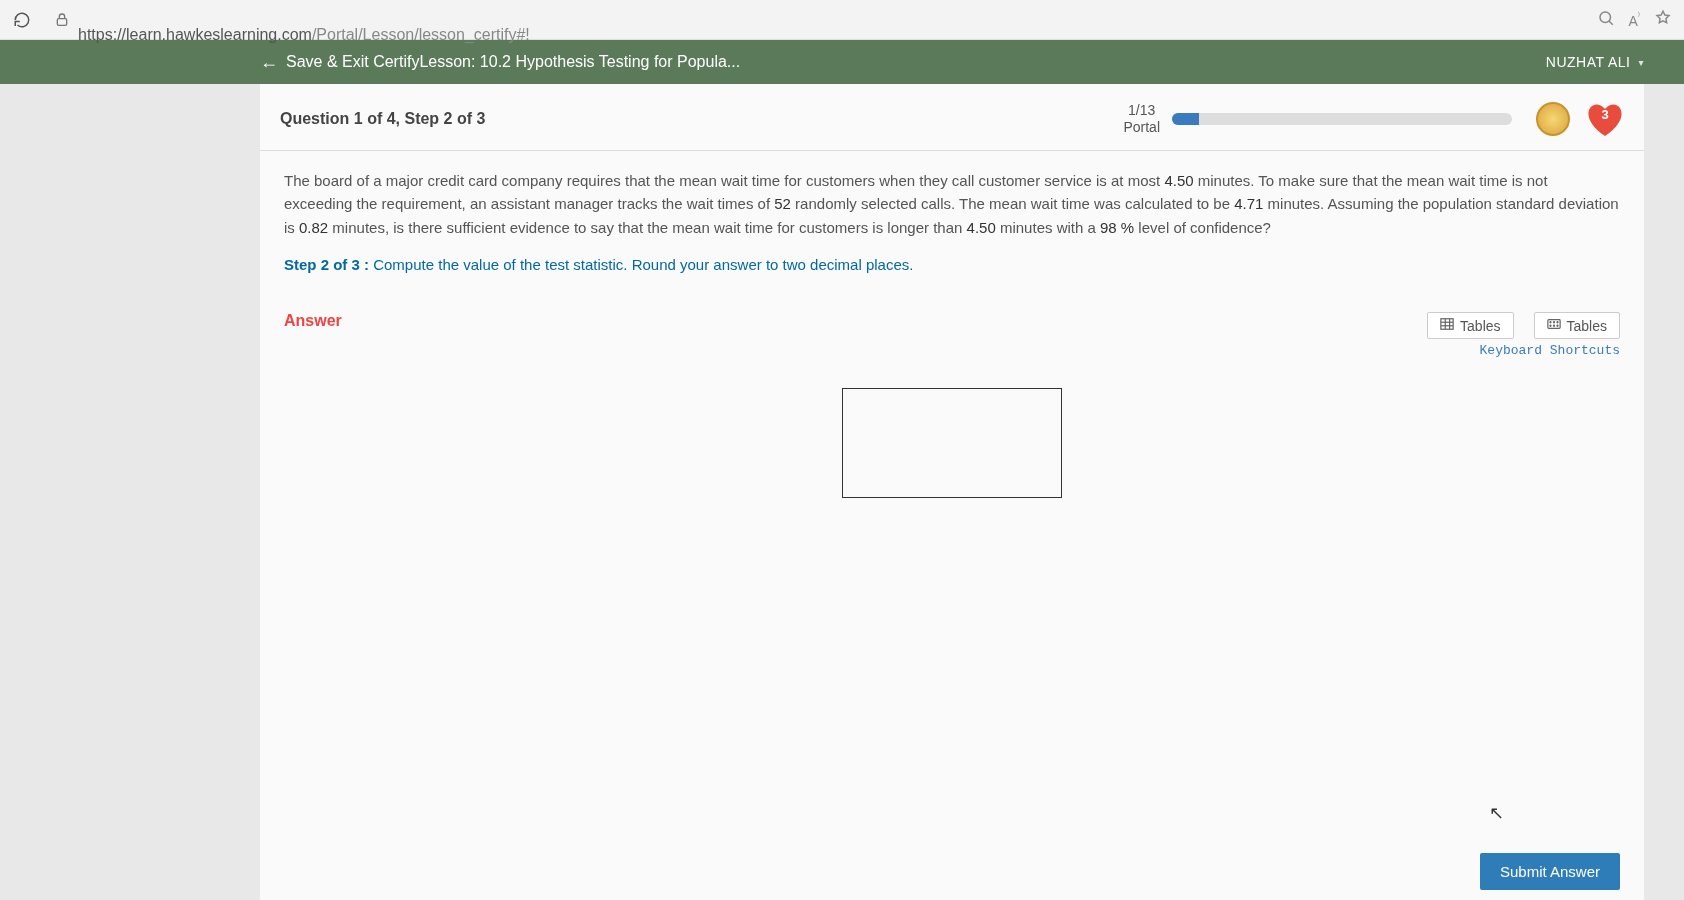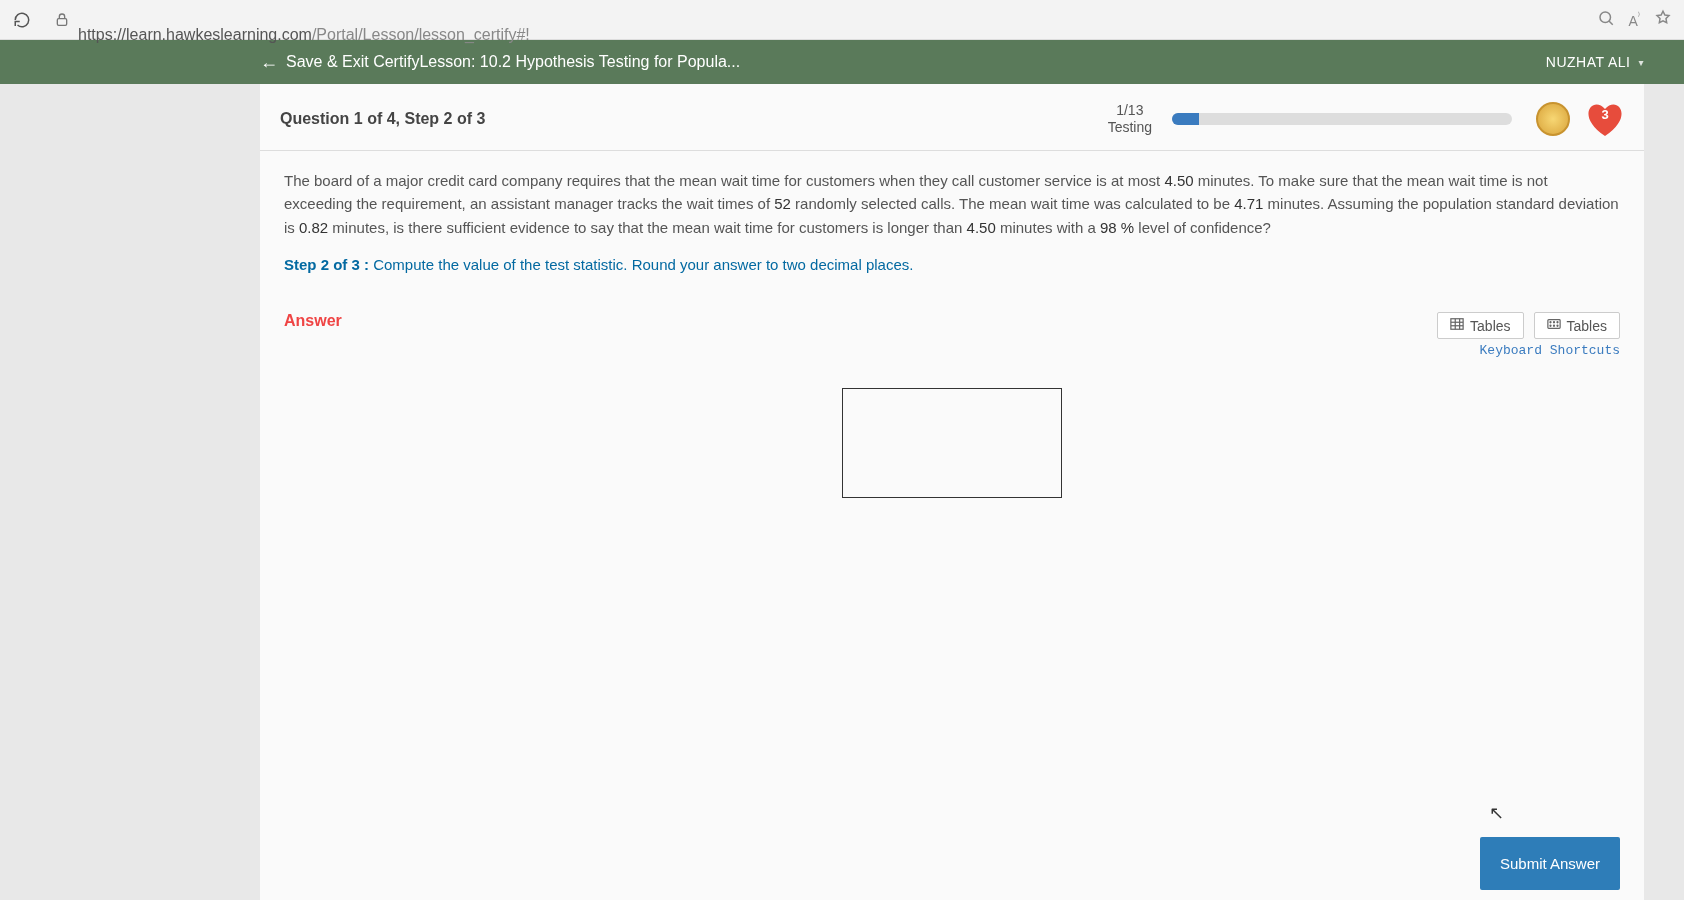--- a/index.html
+++ b/index.html
@@ -21,43 +21,43 @@
 .arrow-left { font-size:18px; }
 .lesson-title { font-size:16px; }
 .user-area { margin-left:auto; display:flex; align-items:center; gap:8px; font-size:14px; letter-spacing:0.5px; cursor:pointer;padding-left:20px; }
 .chev { font-size:10px; opacity:.8; }
 
 
 .content { margin-left:260px; margin-right:40px; background:#fafafa; min-height:820px; position:relative; }
 
 .q-header { display:flex; align-items:center; padding:18px 20px 14px 20px; border-bottom:1px solid #ddd; }
 .q-title { font-weight:600; color:#444; font-size:16px; }
-.q-center { margin-left:auto; margin-right:20px; text-align:center; color:#555; font-size:14px; line-height:1.2; }
+.q-center { margin-left:auto; margin-right:12px; text-align:center; color:#555; font-size:14px; line-height:1.2; }
 .prog-wrap { width:340px; height:12px; background:#ddd; border-radius:6px; overflow:hidden; margin-right:24px; }
 .prog-fill { height:100%; background:#3a7bbf; width:8%; }
 .coin { width:34px; height:34px; border-radius:50%; background:radial-gradient(circle,#f7d774,#d9a33a); border:2px solid #c8932f; margin-right:16px; }
 .heart { width:38px; height:34px; position:relative; display:flex; align-items:center; justify-content:center; }
 .heart svg { width:38px; height:34px; }
 .heart-num { position:absolute; color:#fff; font-size:13px; font-weight:600; top:5px; }
 
 .q-body { padding:18px 24px; color:#555; font-size:15px; line-height:1.55; }
 .q-body .num { color:#333; }
 .step-line { margin-top:14px; color:#0369a1; }
 .step-line b { font-weight:700; }
 
 .answer-bar { display:flex; align-items:flex-start; padding:18px 24px 0 24px; }
 .answer-label { font-weight:600; color:#ef4444; font-size:16px; }
 .tool-right { margin-left:auto; text-align:right; }
-.tool-btns { display:flex; gap:10px; justify-content:space-between; }
+.tool-btns { display:flex; gap:20px; justify-content:space-between; }
 .tool-btn { background:#fff; border:1px solid #ccc; padding:4px 12px; font-size:14px; color:#555; display:flex; align-items:center; gap:6px; cursor:pointer; border-radius:2px; }
 .kb-short { color:#3a7bbf; font-size:13px; margin-top:4px; cursor:pointer;font-family:Liberation Mono, monospace; }
 
 .answer-box { width:220px; height:110px; border:1px solid #333; background:transparent; margin:30px auto 0 auto; display:block; }
 
-.submit-btn { position:absolute; right:24px; bottom:14px; background:#2e7db8; color:#fff; border:none; padding:18px 20px; font-size:15px; cursor:pointer; border-radius:2px; }
+.submit-btn { position:absolute; right:24px; bottom:14px; background:#2e7db8; color:#fff; border:none; padding:10px 20px; font-size:15px; cursor:pointer; border-radius:2px; }
 
 .cursor { position:absolute; right:140px; bottom:80px; font-size:18px; color:#333; pointer-events:none; }
 </style>
 </head>
 <body>
 
 <div class="browser-bar">
   <div class="reload-icon">
     <svg viewBox="0 0 24 24" width="18" height="18" fill="none" stroke="#555" stroke-width="2">
         <path d="M3 12a9 9 0 1 1 3 6.7"></path>
@@ -102,21 +102,21 @@
     <span class="chev">▾</span>
   </div>
 </div>
 
 <div class="content">
 
   <div class="q-header">
     <div class="q-title">Question 1 of 4, Step 2 of 3</div>
     <div class="q-center">
       <div>1/13</div>
-      <div>Testing</div>
+      <div>Portal</div>
     </div>
     <div class="prog-wrap">
       <div class="prog-fill"></div>
     </div>
     <div class="coin"></div>
     <div class="heart">
       <svg viewBox="0 0 32 29">
           <path d="M16 29C-10 12 6-6 16 6 26-6 42 12 16 29z" fill="#e74c3c"></path>
         </svg>
       <span class="heart-num">3</span>

